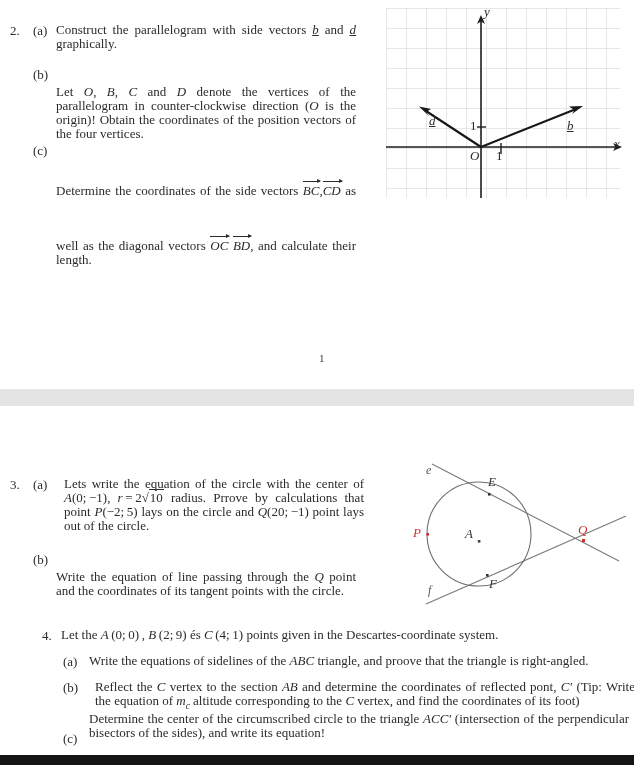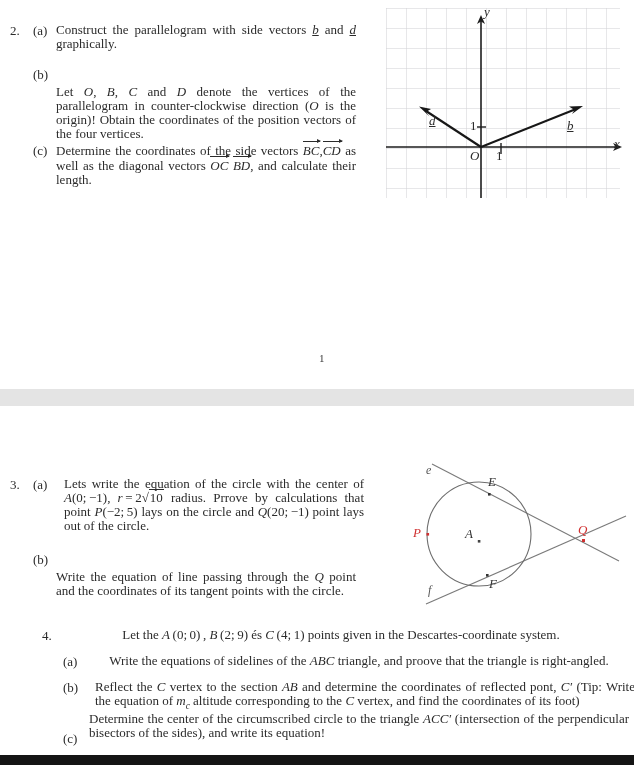--- a/index.html
+++ b/index.html
@@ -16,27 +16,27 @@
   #page-1{top:0;height:389px;}
   .page-gap{position:absolute;left:0;top:389px;width:634px;height:17px;background:#e4e4e4;}
   #page-2{top:406px;height:349px;}
   .bottom-bar{position:absolute;left:0;top:755px;width:634px;height:10px;background:#141414;}
 
   
   .problem{position:absolute;}
   .pnum{position:absolute;font-size:13px;}
   .plabel{position:absolute;font-size:13px;}
   .ptext{position:absolute;font-size:13px;line-height:14px;text-align:justify;font-family:Liberation Serif, serif;}
-  .ptext.nj{text-align:center;}
+  .ptext.nj{text-align:left;}
 
   i,.it{font-style:italic;}
   .uline{text-decoration:underline;}
 
   
-  .vecarrow{position:relative;display:inline-block;padding-top:1px;}
+  .vecarrow{position:relative;display:inline-block;padding-top:1px;margin-top:40px;}
   .vecarrow::after{
     content:"";position:absolute;left:0;right:-1px;top:-2px;height:5px;
     border-top:1px solid #2b2b2b;
   }
   .vecarrow::before{
     content:"";position:absolute;right:-2px;top:-4px;
     border-left:4px solid #2b2b2b;
     border-top:2.5px solid transparent;
     border-bottom:2.5px solid transparent;
   }

